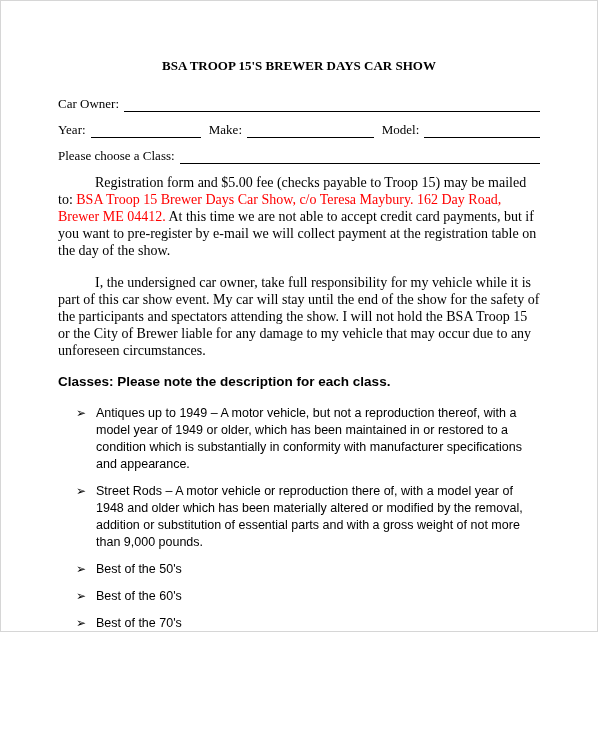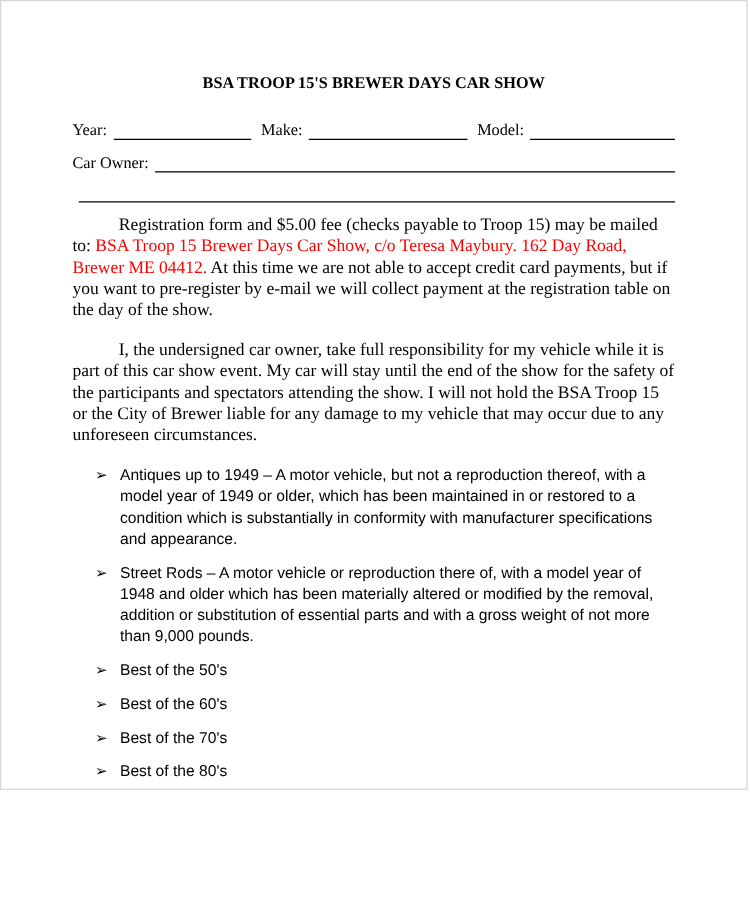--- a/index.html
+++ b/index.html
@@ -97,43 +97,45 @@
 </head>
 <body>
 
 <div class="page">
 
   <div class="title-block">
     <div>BSA TROOP 15'S BREWER DAYS CAR SHOW</div>
   </div>
 
   <div class="field-row">
+    <span class="field-label">Car Owner:</span>
+    <span class="blank"></span>
+  </div>
+
+  <div class="field-row">
     <span class="field-label">Year:</span>
     <span class="blank" style="flex: 1.0 1 auto;"></span>
     <span class="field-label" style="margin-left: 8px;">Make:</span>
     <span class="blank" style="flex: 1.15 1 auto;"></span>
     <span class="field-label" style="margin-left: 8px;">Model:</span>
     <span class="blank" style="flex: 1.05 1 auto;"></span>
   </div>
 
   <div class="field-row">
-    <span class="field-label">Car Owner:</span>
-    <span class="blank"></span>
-  </div>
-
-  <div class="field-row">
+    <span class="field-label">Please choose a Class:</span>
     <span class="blank"></span>
   </div>
 
 
   <p class="para"><span>Registration form and $5.00 fee (checks payable to Troop 15) may be mailed to: </span><span class="red-text">BSA Troop 15 Brewer Days Car Show, c/o Teresa Maybury. 162 Day Road, Brewer ME 04412.</span><span>  At this time we are not able to accept credit card payments, but if you want to pre-register by e-mail we will collect payment at the registration table on the day of the show.</span></p>
 
   <p class="para">I, the undersigned car owner, take full responsibility for my vehicle while it is part of this car show event.  My car will stay until the end of the show for the safety of the participants and spectators attending the show.  I will not hold the BSA Troop 15 or the City of Brewer liable for any damage to my vehicle that may occur due to any unforeseen circumstances.</p>
 
 
+  <div class="classes-heading">Classes:  Please note the description for each class.</div>
 
   <div class="class-list">
 
     <div class="class-item">
       <span class="bullet">➢</span>
       <span class="class-text">Antiques up to 1949 – A motor vehicle, but not a reproduction thereof, with a model year of 1949 or older, which has been maintained in or restored to a condition which is substantially in conformity with manufacturer specifications and appearance.</span>
     </div>
 
     <div class="class-item">
       <span class="bullet">➢</span>

